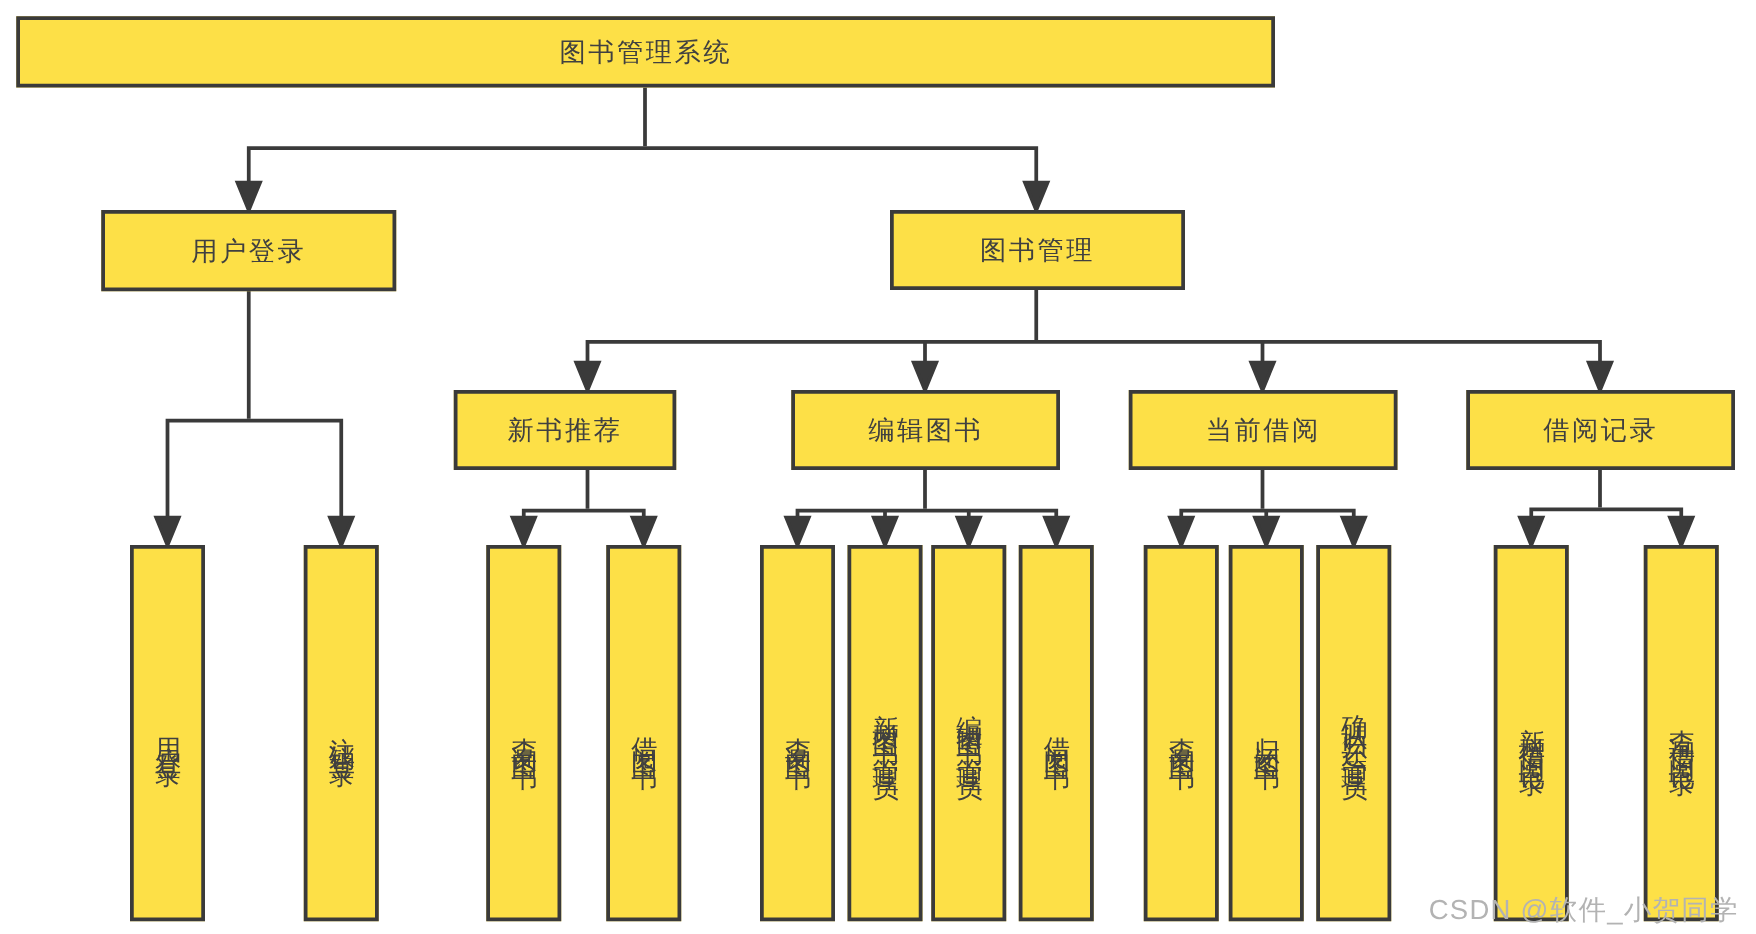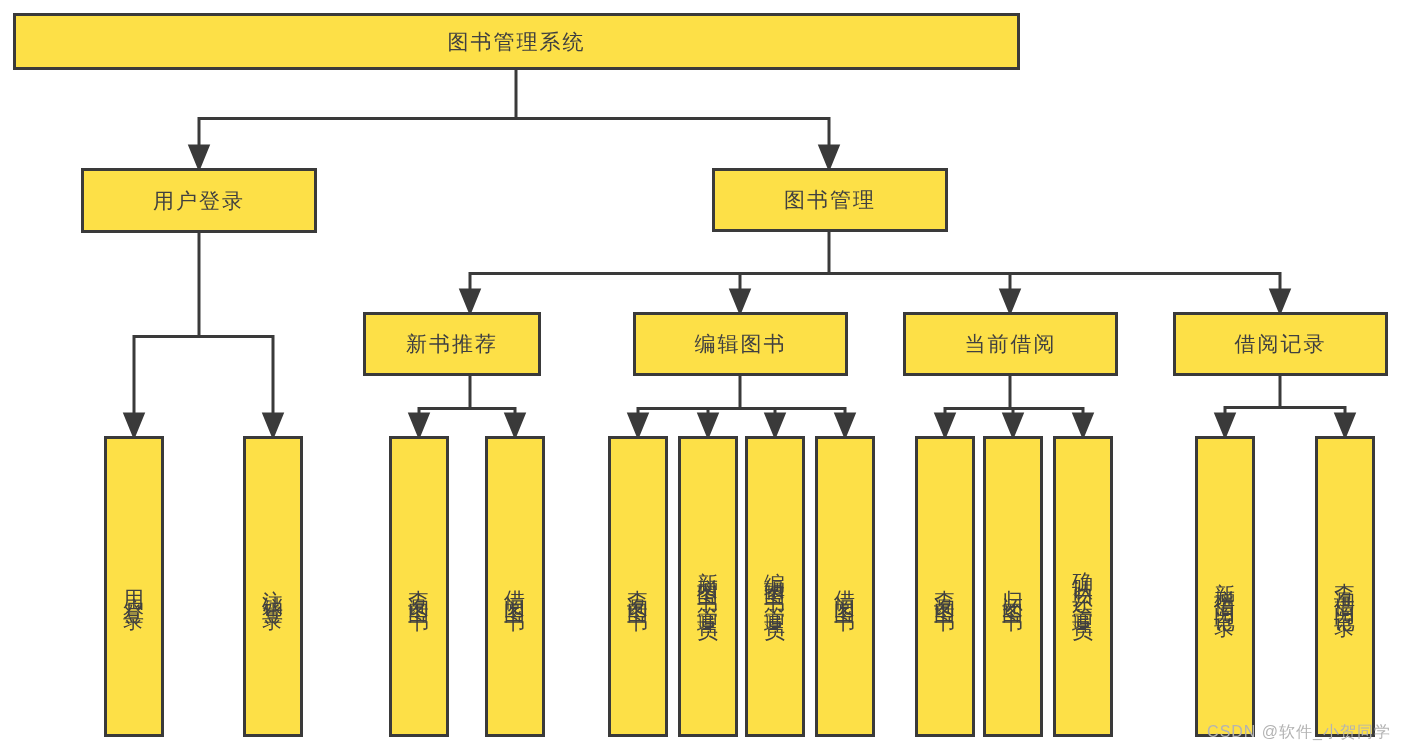--- a/index.html
+++ b/index.html
@@ -38,21 +38,21 @@
     writing-mode: vertical-rl;
     letter-spacing: 7px;
     font-size: 21px;
     line-height: 1;
   }
   #watermark {
     position: absolute;
     right: 14px;
     bottom: 4px;
     color: #b3b3b3;
-    font-size: 16px;
+    font-size: 22px;
     letter-spacing: 1px;
     white-space: nowrap;
   }
 </style>
 </head>
 <body>
 
 <div id="canvas">
 
   <svg id="connectors" width="1405" height="747" viewBox="0 0 1405 747">

